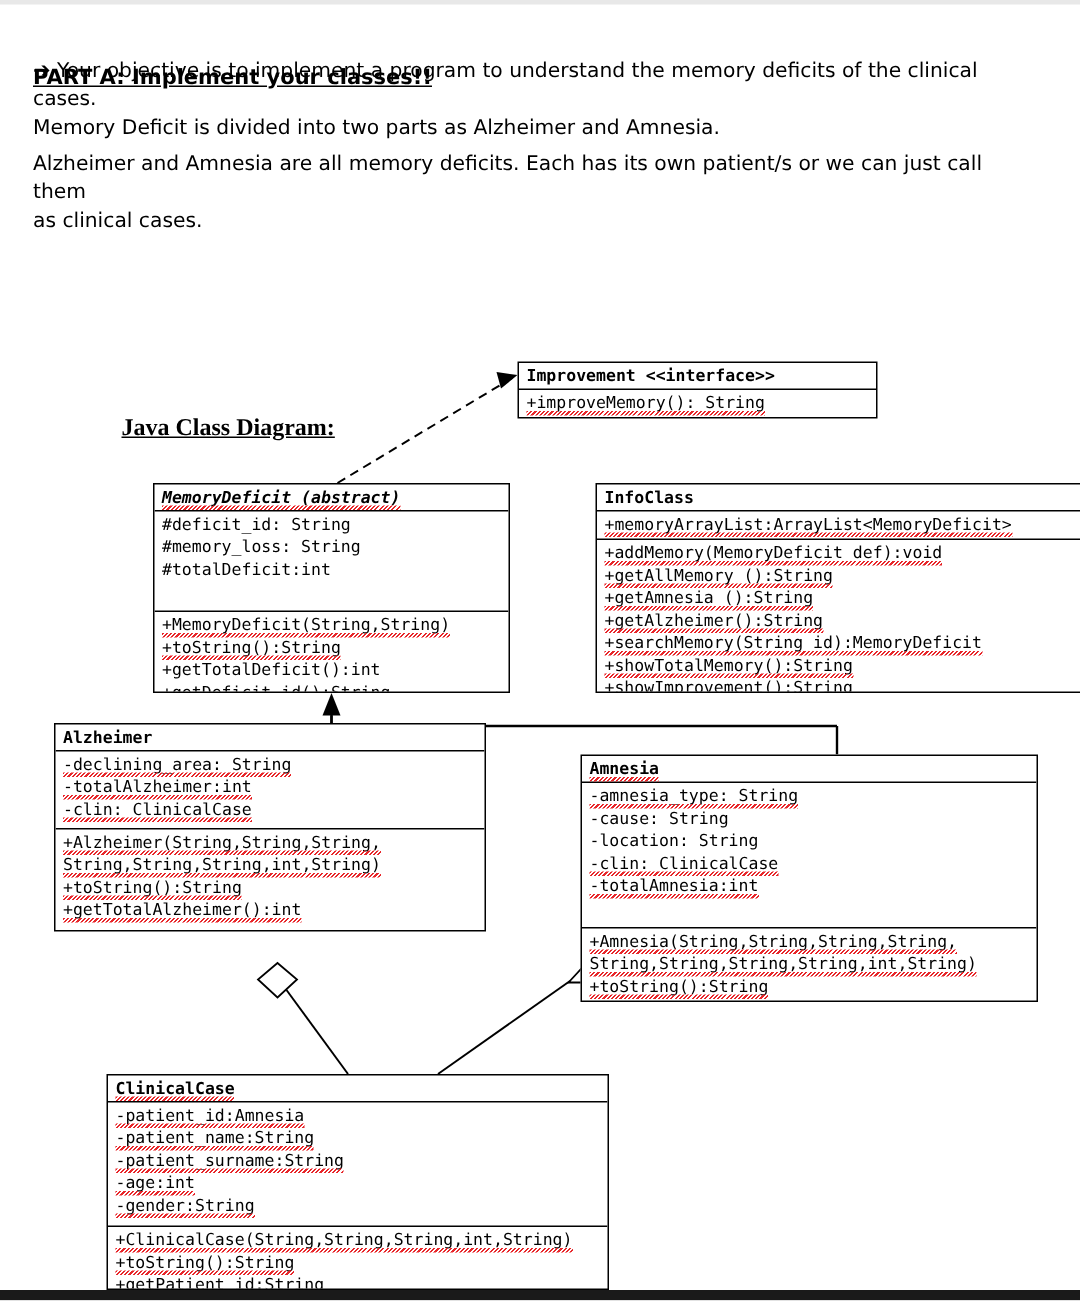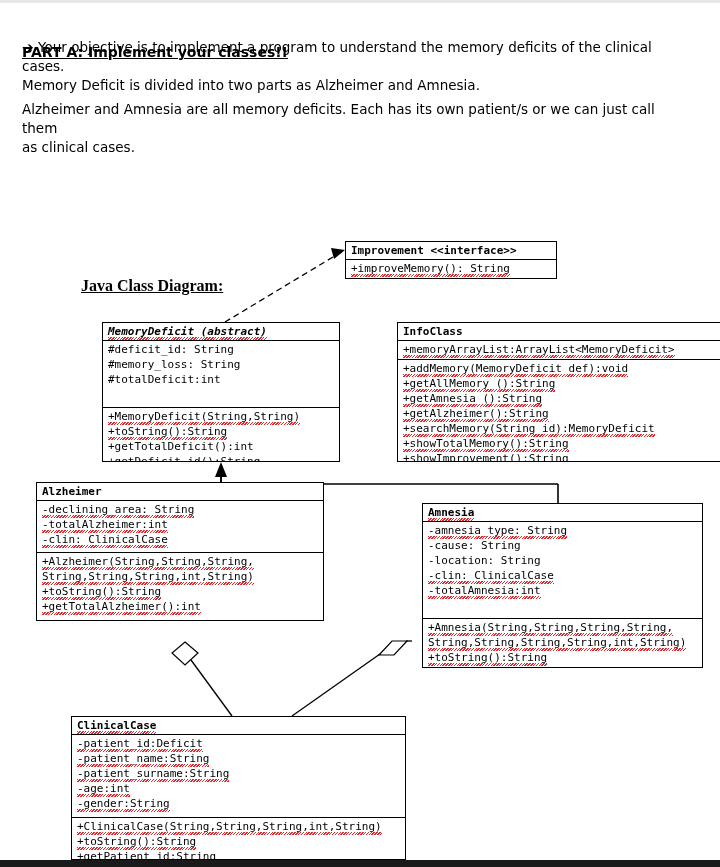--- a/index.html
+++ b/index.html
@@ -169,21 +169,21 @@
     </g>
 
     
     <g>
       <polygon points="392,641 407,641 394,655 379,655" fill="#ffffff" stroke="#000" stroke-width="1.2"></polygon>
       <line x1="406" y1="641" x2="412" y2="641" stroke="#000" stroke-width="1.3"></line>
       <line x1="380" y1="654" x2="292" y2="716" stroke="#000" stroke-width="1.3"></line>
     </g>
   </svg>
 
-  <div class="uml-box" style="left:345px; top:241px; width:212px;">
+  <div class="uml-box" style="left:345px; top:241px; width:240px;">
     <div class="uml-title">Improvement &lt;&lt;interface&gt;&gt;</div>
     <div class="uml-compartment">
       <div class="uml-line stat"><span class="sq">+improveMemory(): String</span></div>
     </div>
   </div>
 
   <div class="uml-box" style="left:102px; top:322px; width:238px; height:140px;">
     <div class="uml-title ital">
       <span class="sq">MemoryDeficit (abstract)</span>
     </div>
@@ -224,21 +224,21 @@
       <div class="uml-line"><span class="sq">-clin: ClinicalCase</span></div>
     </div>
     <div class="uml-compartment">
       <div class="uml-line stat"><span class="sq">+Alzheimer(String,String,String,</span></div>
       <div class="uml-line stat"><span class="sq">String,String,String,int,String)</span></div>
       <div class="uml-line"><span class="sq">+toString():String</span></div>
       <div class="uml-line stat"><span class="sq">+getTotalAlzheimer():int</span></div>
     </div>
   </div>
 
-  <div class="uml-box" style="left:422px; top:503px; width:281px; height:165px;">
+  <div class="uml-box" style="left:387px; top:503px; width:305px; height:165px;">
     <div class="uml-title">
       <span class="sq">Amnesia</span>
     </div>
     <div class="uml-compartment bordered" style="height:97px;">
       <div class="uml-line"><span class="sq">-amnesia_type: String</span></div>
       <div class="uml-line"><span>-cause: String</span></div>
       <div class="uml-line"><span>-location: String</span></div>
       <div class="uml-line"><span class="sq">-clin: ClinicalCase</span></div>
       <div class="uml-line stat"><span class="sq">-totalAmnesia:int</span></div>
     </div>
@@ -248,21 +248,21 @@
       <div class="uml-line"><span class="sq">+toString():String</span></div>
       <div class="uml-line stat"><span class="sq">+getTotalAmnesia():int</span></div>
     </div>
   </div>
 
   <div class="uml-box" style="left:71px; top:716px; width:335px; height:144px;">
     <div class="uml-title">
       <span class="sq">ClinicalCase</span>
     </div>
     <div class="uml-compartment bordered" style="height:83px;">
-      <div class="uml-line"><span class="sq">-patient_id:Deficit</span></div>
+      <div class="uml-line"><span class="sq">-patient_id:Amnesia</span></div>
       <div class="uml-line"><span class="sq">-patient_name:String</span></div>
       <div class="uml-line"><span class="sq">-patient_surname:String</span></div>
       <div class="uml-line"><span class="sq">-age:int</span></div>
       <div class="uml-line"><span class="sq">-gender:String</span></div>
     </div>
     <div class="uml-compartment">
       <div class="uml-line stat"><span class="sq">+ClinicalCase(String,String,String,int,String)</span></div>
       <div class="uml-line stat"><span class="sq">+toString():String</span></div>
       <div class="uml-line stat"><span class="sq">+getPatient_id:String</span></div>
     </div>

